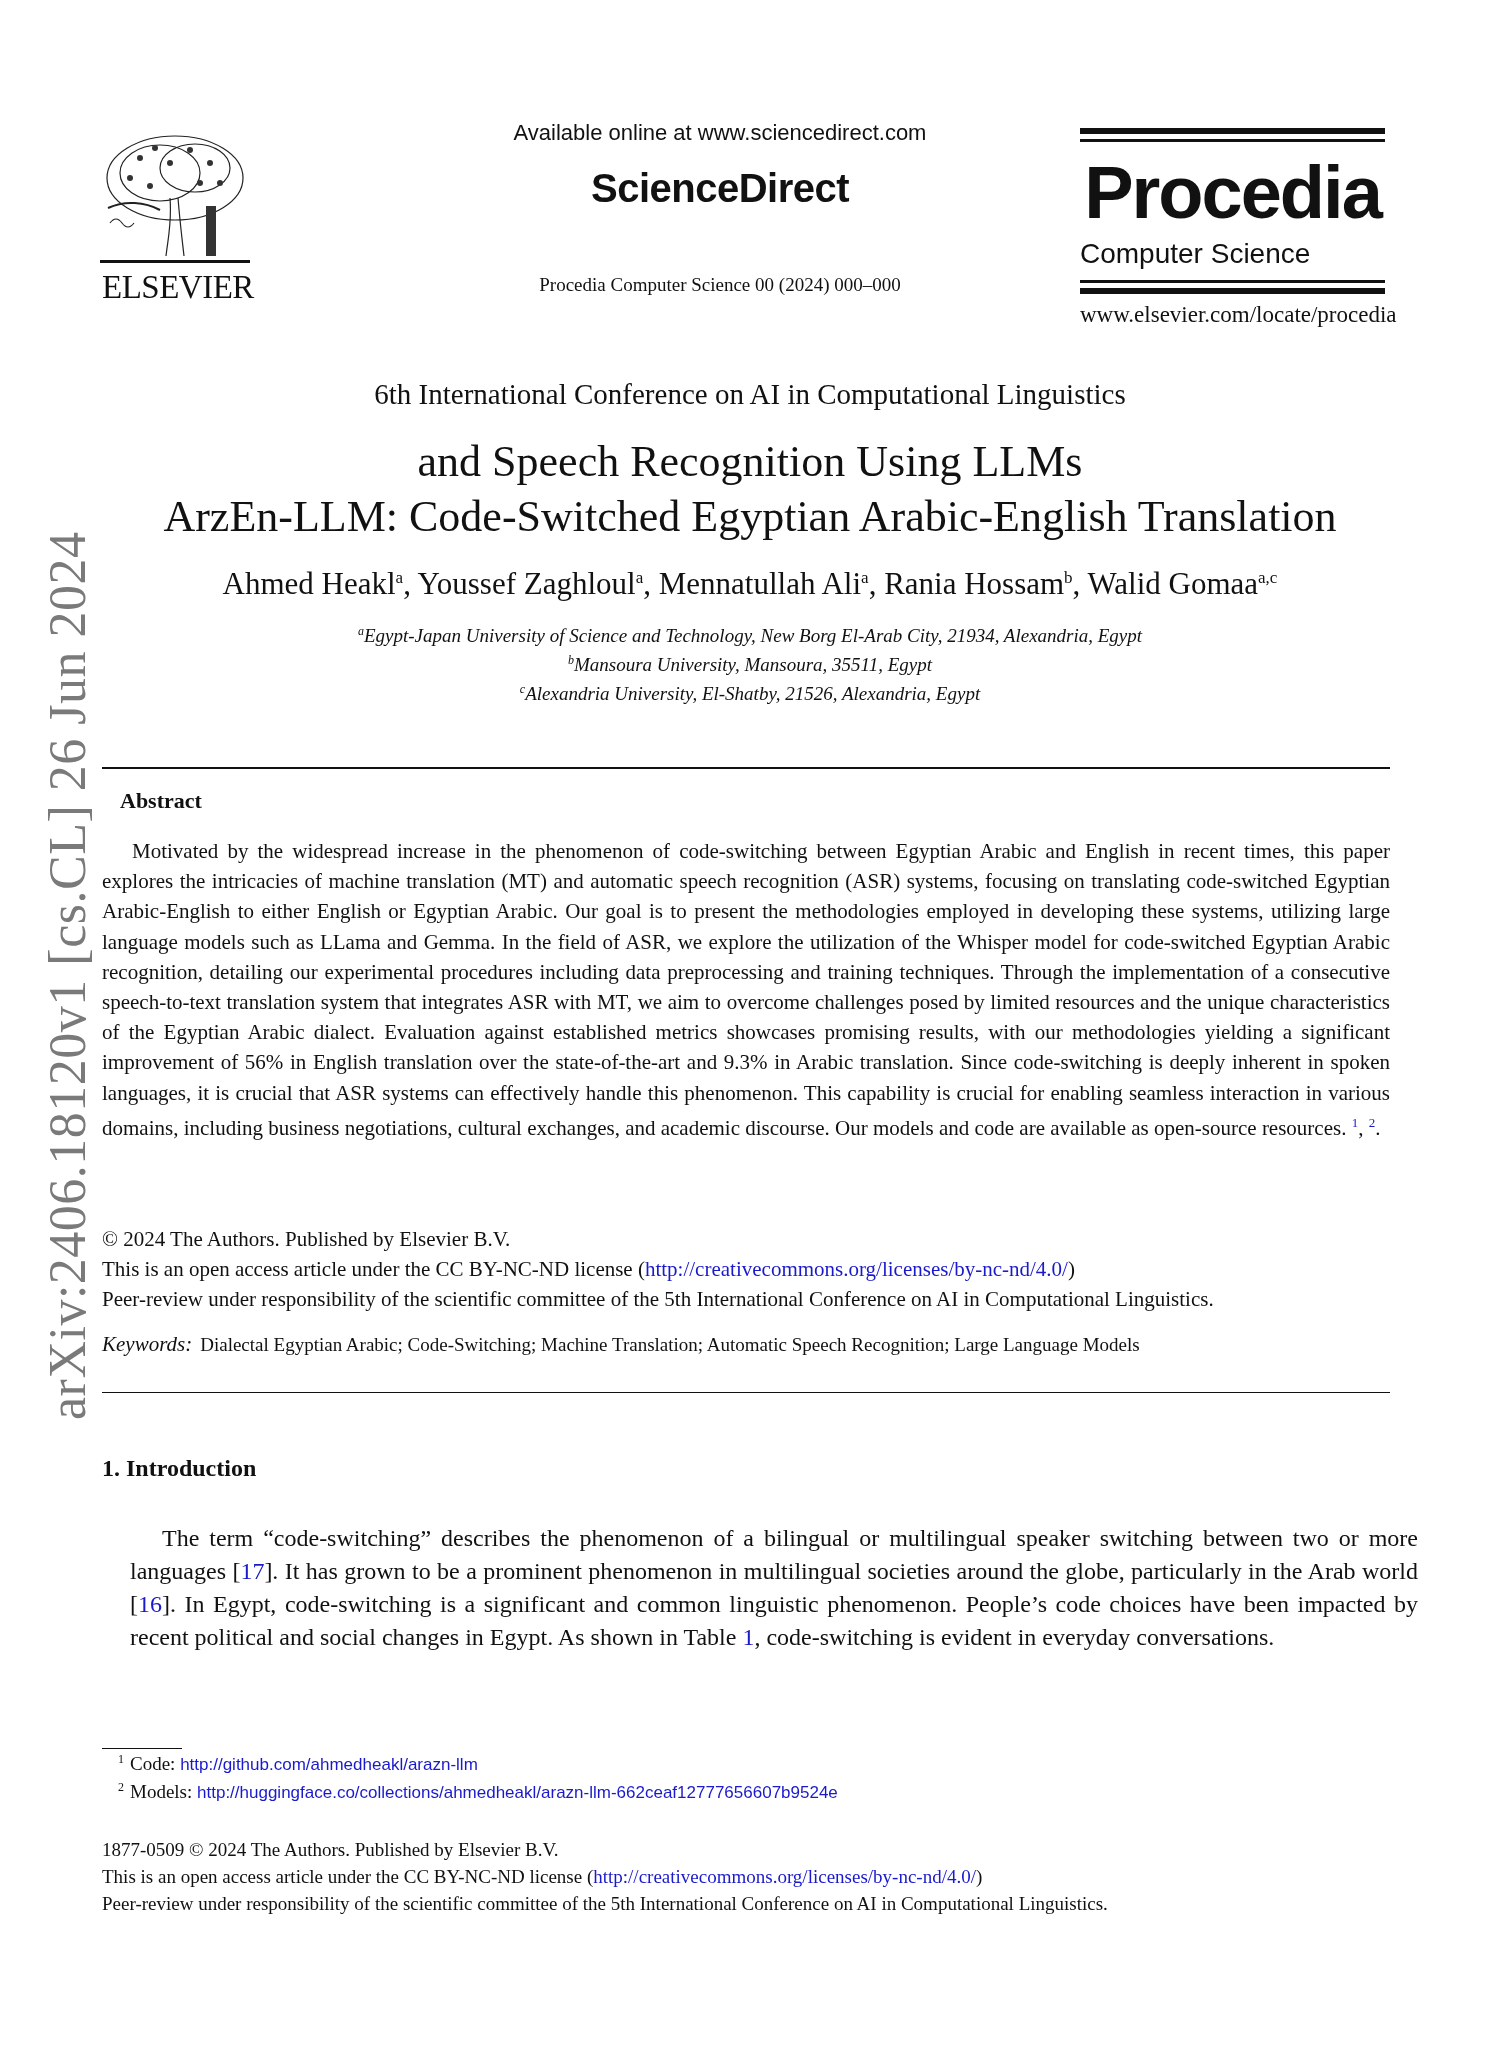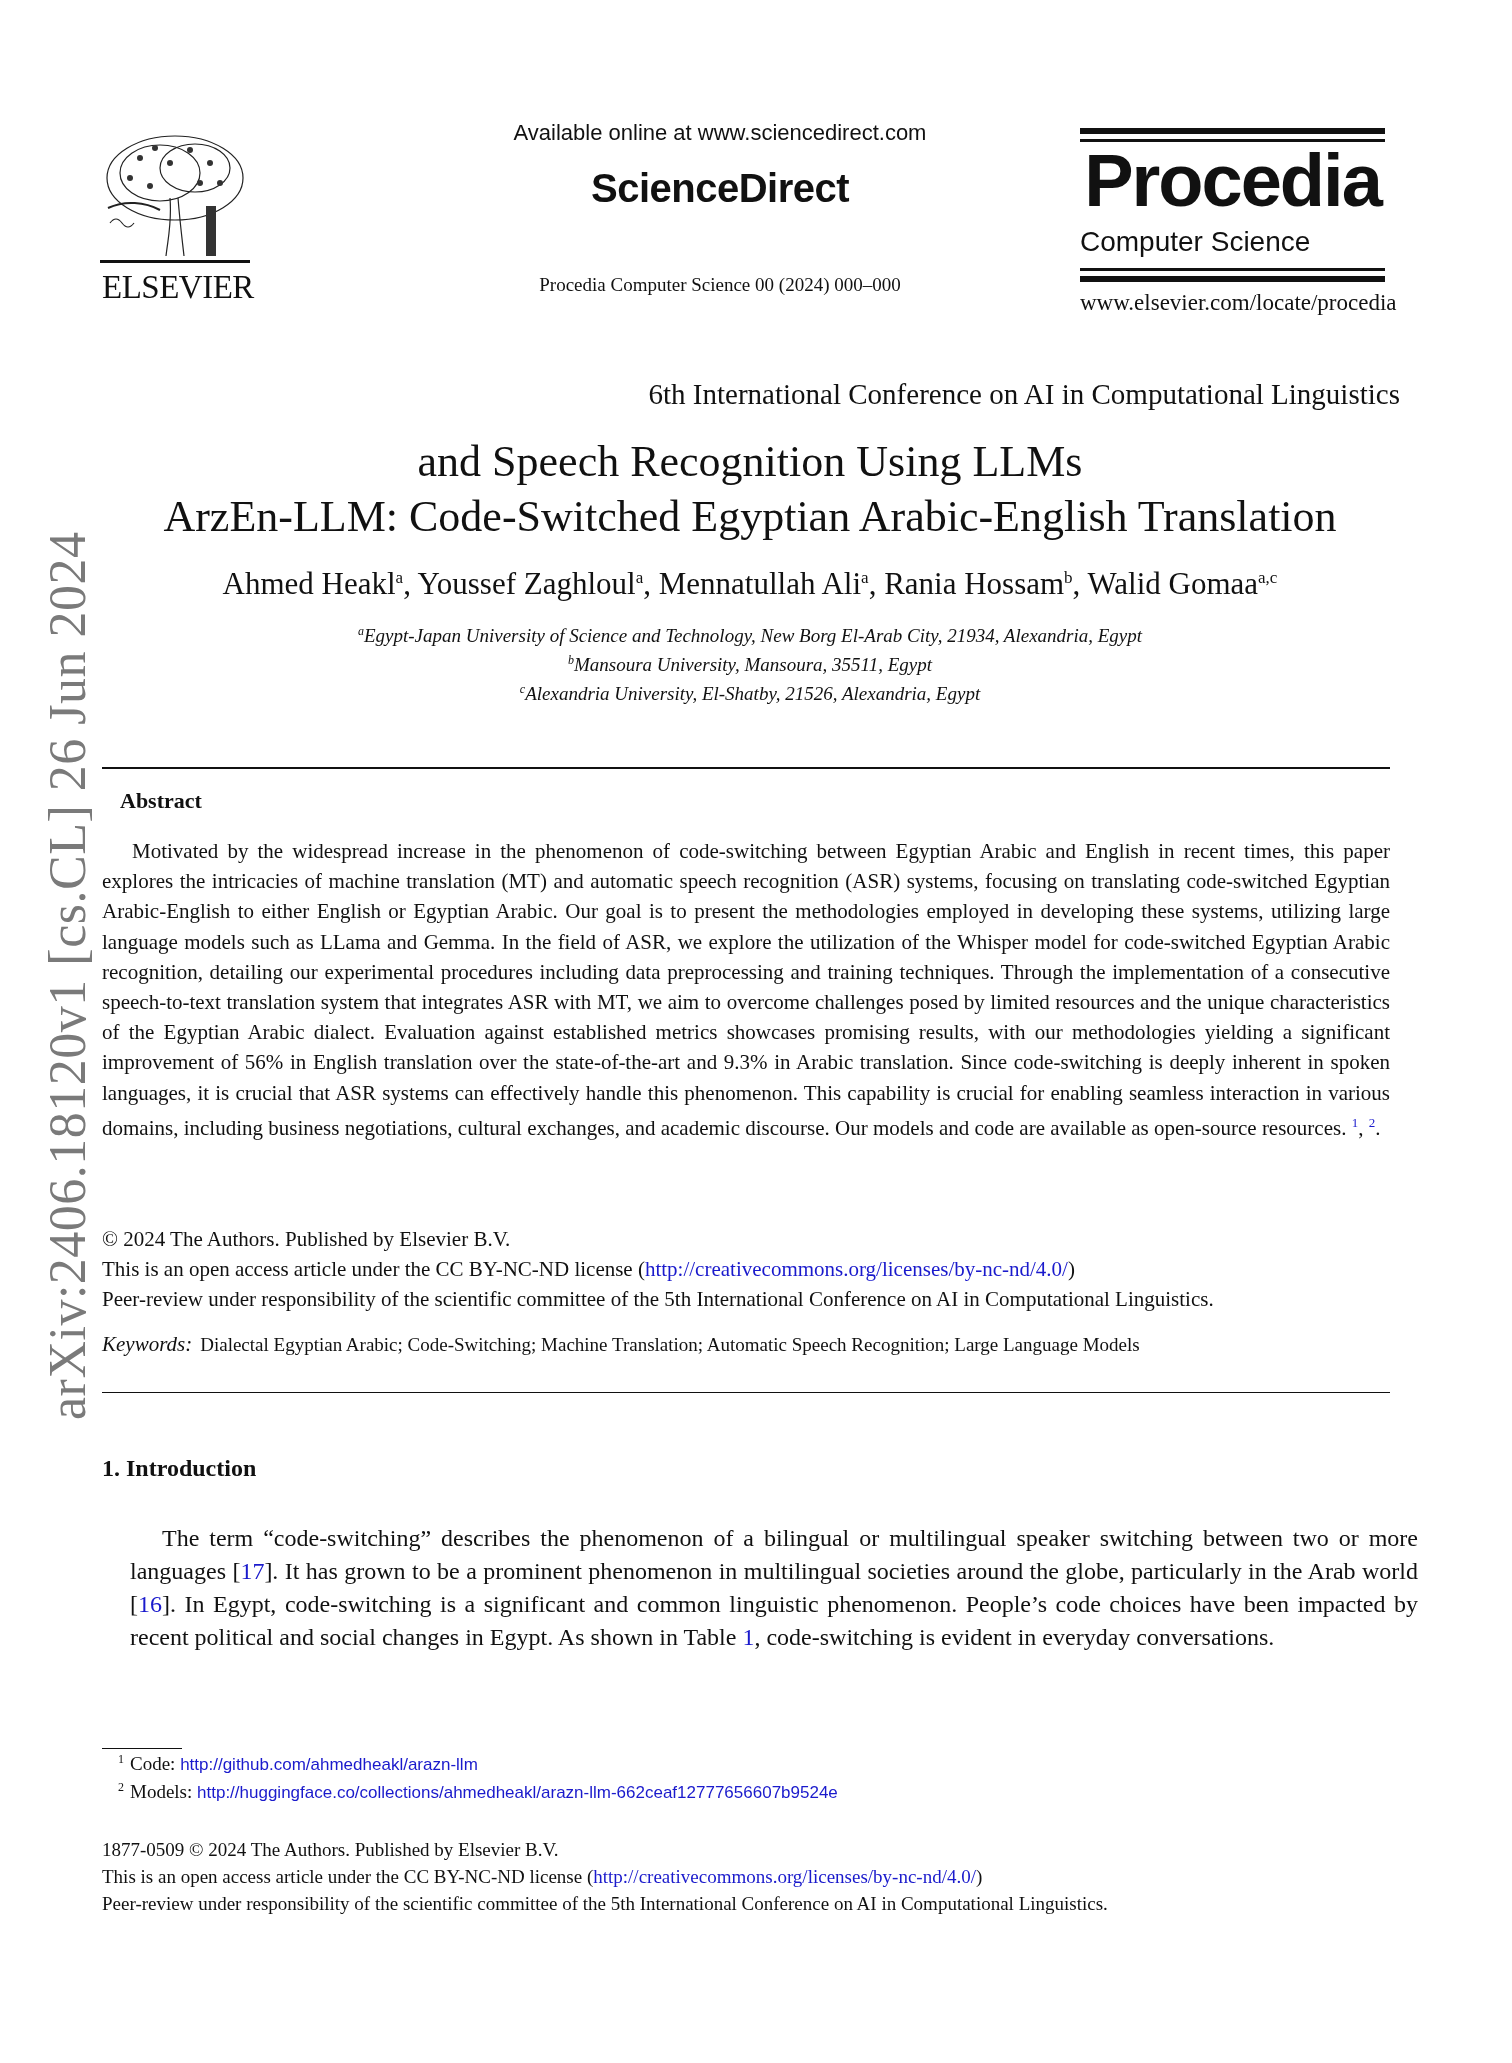--- a/index.html
+++ b/index.html
@@ -17,26 +17,26 @@
   
   #elsevier-logo { left: 100px; top: 128px; width: 150px; height: 170px; }
   #elsevier-word { left: 102px; top: 268px; font-size: 33px; letter-spacing: -0.5px; transform: scaleY(1.05); }
   #available { left: 485px; top: 120px; width: 470px; text-align: center; font-size: 22px; }
   #sciencedirect { left: 485px; top: 166px; width: 470px; text-align: center; font-size: 40px; font-weight: bold; letter-spacing: -0.5px; }
   #journal-line { left: 485px; top: 274px; width: 470px; text-align: center; font-size: 19px; }
 
   #procedia-block { left: 1080px; top: 128px; width: 305px; }
   .rule-thick { height: 6px; background: #111; }
   .rule-thin { height: 3px; background: #111; }
-  #procedia-word { font-size: 74px; font-weight: bold; letter-spacing: -2px; line-height: 1; text-align: center; margin-top: 2px; }
+  #procedia-word { font-size: 74px; font-weight: bold; letter-spacing: -2px; line-height: 1; text-align: center; margin-top: 14px; }
   #procedia-sub { font-size: 28px; text-align: left; margin-top: 8px; margin-bottom: 10px; }
   #procedia-url { font-size: 23px; text-align: center; margin-top: 8px; }
 
   
-  #conference { left: 100px; top: 378px; width: 1300px; text-align: right; font-size: 29px; }
+  #conference { left: 100px; top: 378px; width: 1300px; text-align: center; font-size: 29px; }
   #title { left: 100px; top: 434px; width: 1300px; text-align: center; font-size: 44px; line-height: 55px; }
   #authors { left: 100px; top: 566px; width: 1300px; text-align: center; font-size: 31px; }
   #authors sup { font-size: 17px; }
   .affil { left: 100px; width: 1300px; text-align: center; font-size: 19px; font-style: italic; }
   .affil sup { font-size: 12px; }
 
   .hrule { left: 102px; width: 1288px; height: 2px; background: #111; }
 
   #abstract-head { left: 102px; top: 788px; font-size: 22px; font-weight: bold; margin-left: 18px; }
   #abstract-body { left: 102px; top: 836px; width: 1288px; font-size: 21px; line-height: 30.2px; text-align: justify; text-indent: 30px; }

